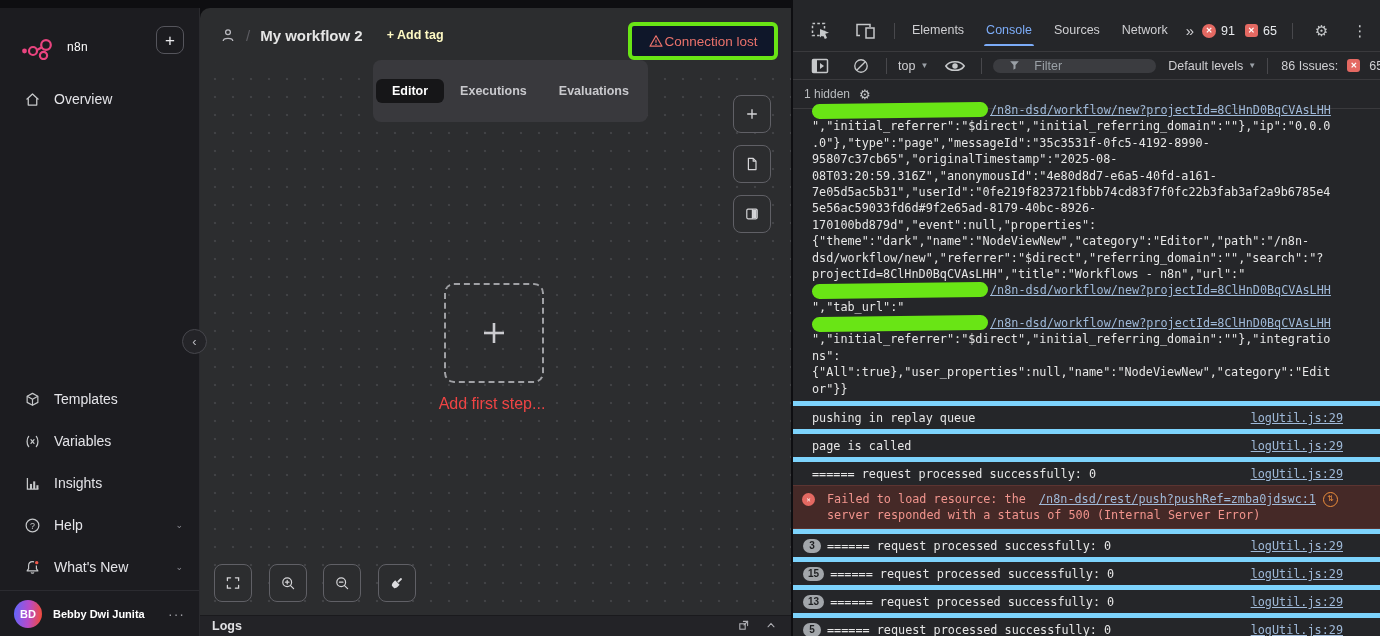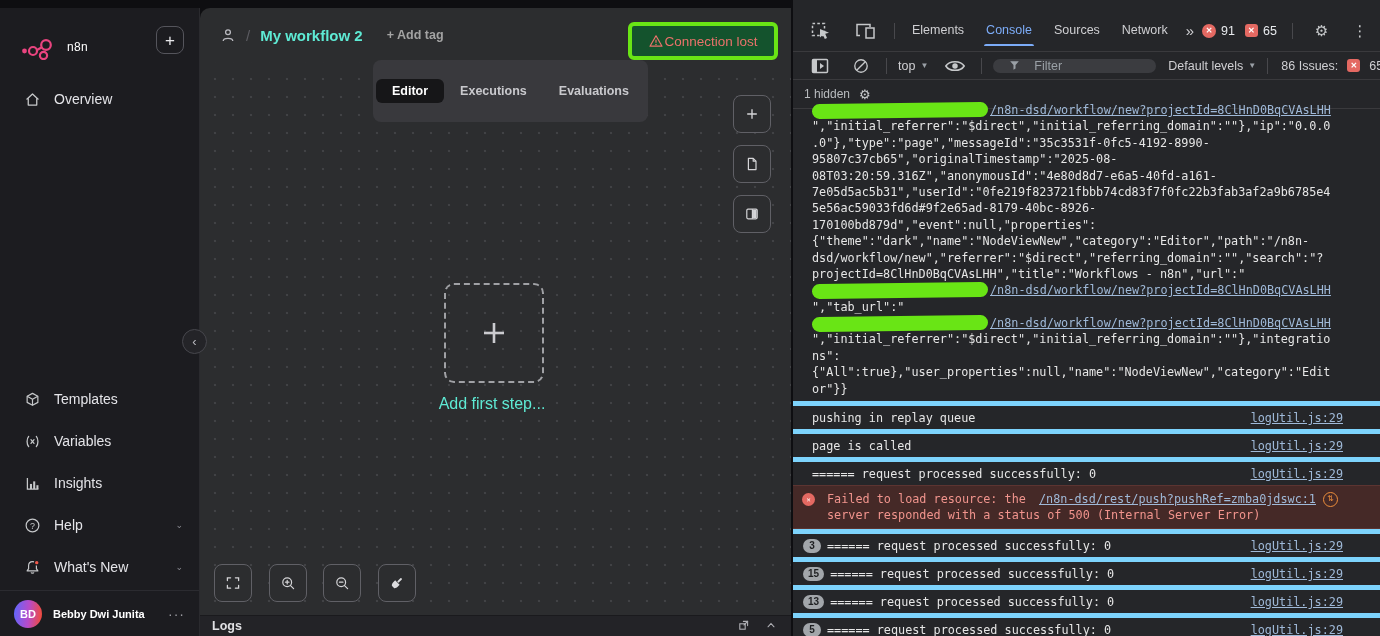--- a/index.html
+++ b/index.html
@@ -35,38 +35,38 @@
 
   
   .main{position:absolute;top:8px;left:200px;width:591px;bottom:0;
     background:#2c2d2f;border-top-left-radius:10px;overflow:hidden}
   .main .dots{position:absolute;left:0;right:0;top:54px;bottom:17px;
     background-image:radial-gradient(circle,#414245 1.1px,transparent 1.6px);
     background-size:18px 18px;background-position:6px 8px}
   .wf-header{position:absolute;top:0;left:0;right:0;height:54px;display:flex;align-items:center;
     padding:0 16px 0 20px;gap:10px}
   .slash{color:#5c5c62;font-size:15px}
-  .wf-title{color:#5eead4;font-size:15px;font-weight:bold}
-  .add-tag{color:#a3a3a3;font-size:12.5px;font-weight:bold;margin-left:14px}
+  .wf-title{color:#e5e5e5;font-size:15px;font-weight:bold}
+  .add-tag{color:#fef9c3;font-size:12.5px;font-weight:bold;margin-left:14px}
   .tabs-pill{position:absolute;top:52px;left:173px;height:30px;background:#39393d;border-radius:8px;
     display:flex;align-items:center;padding:16px 3px}
   .tab{padding:0 16px;height:24px;line-height:24px;font-size:12.5px;font-weight:bold;
     color:#c9c9cd;border-radius:6px;cursor:pointer}
   .tab.active{background:#161618;color:#fff}
   .conn-box{position:absolute;top:14px;right:13px;width:142px;height:30px;
-    border:4px solid var(--annot,#69e515);border-radius:6px;background:#14532d;
+    border:4px solid var(--annot,#69e515);border-radius:6px;background:#0f172a;
     display:flex;align-items:center;justify-content:center;gap:0}
   .conn-text{color:#ea726b;font-size:13.5px}
   .side-btns{position:absolute;top:87px;right:20px;display:flex;flex-direction:column;gap:12px}
   .sq-btn{width:36px;height:36px;border:1px solid #606066;border-radius:8px;background:#2c2d2f;
     display:flex;align-items:center;justify-content:center;cursor:pointer}
   .add-step{position:absolute;left:244px;top:275px;width:96px;height:96px;
     border:2px dashed #a0a1a5;border-radius:10px;display:flex;align-items:center;justify-content:center;cursor:pointer}
   .add-step-label{position:absolute;left:192px;top:387px;width:200px;text-align:center;
-    color:#5eead4;font-size:16px}
+    color:#ef4444;font-size:16px}
   .bottom-ctrls{position:absolute;left:14px;top:556px;display:flex;gap:16.5px}
   .logs-bar{position:absolute;left:0;right:0;bottom:0;height:17px;background:#232327;
     border-top:1px solid #1a1a1d;display:flex;align-items:flex-start;padding:3px 14px 0 12px;
     color:#e0e0e3;font-size:12.5px;font-weight:bold}
   .logs-icons{margin-left:auto;display:flex;gap:15px;align-items:center}
   .collapse-btn{position:absolute;left:182px;top:329px;width:25px;height:25px;border-radius:50%;
     background:#242428;border:1px solid #47474d;color:#b9b9bf;z-index:9;
     display:flex;align-items:center;justify-content:center;font-size:13px;cursor:pointer}
 
   

